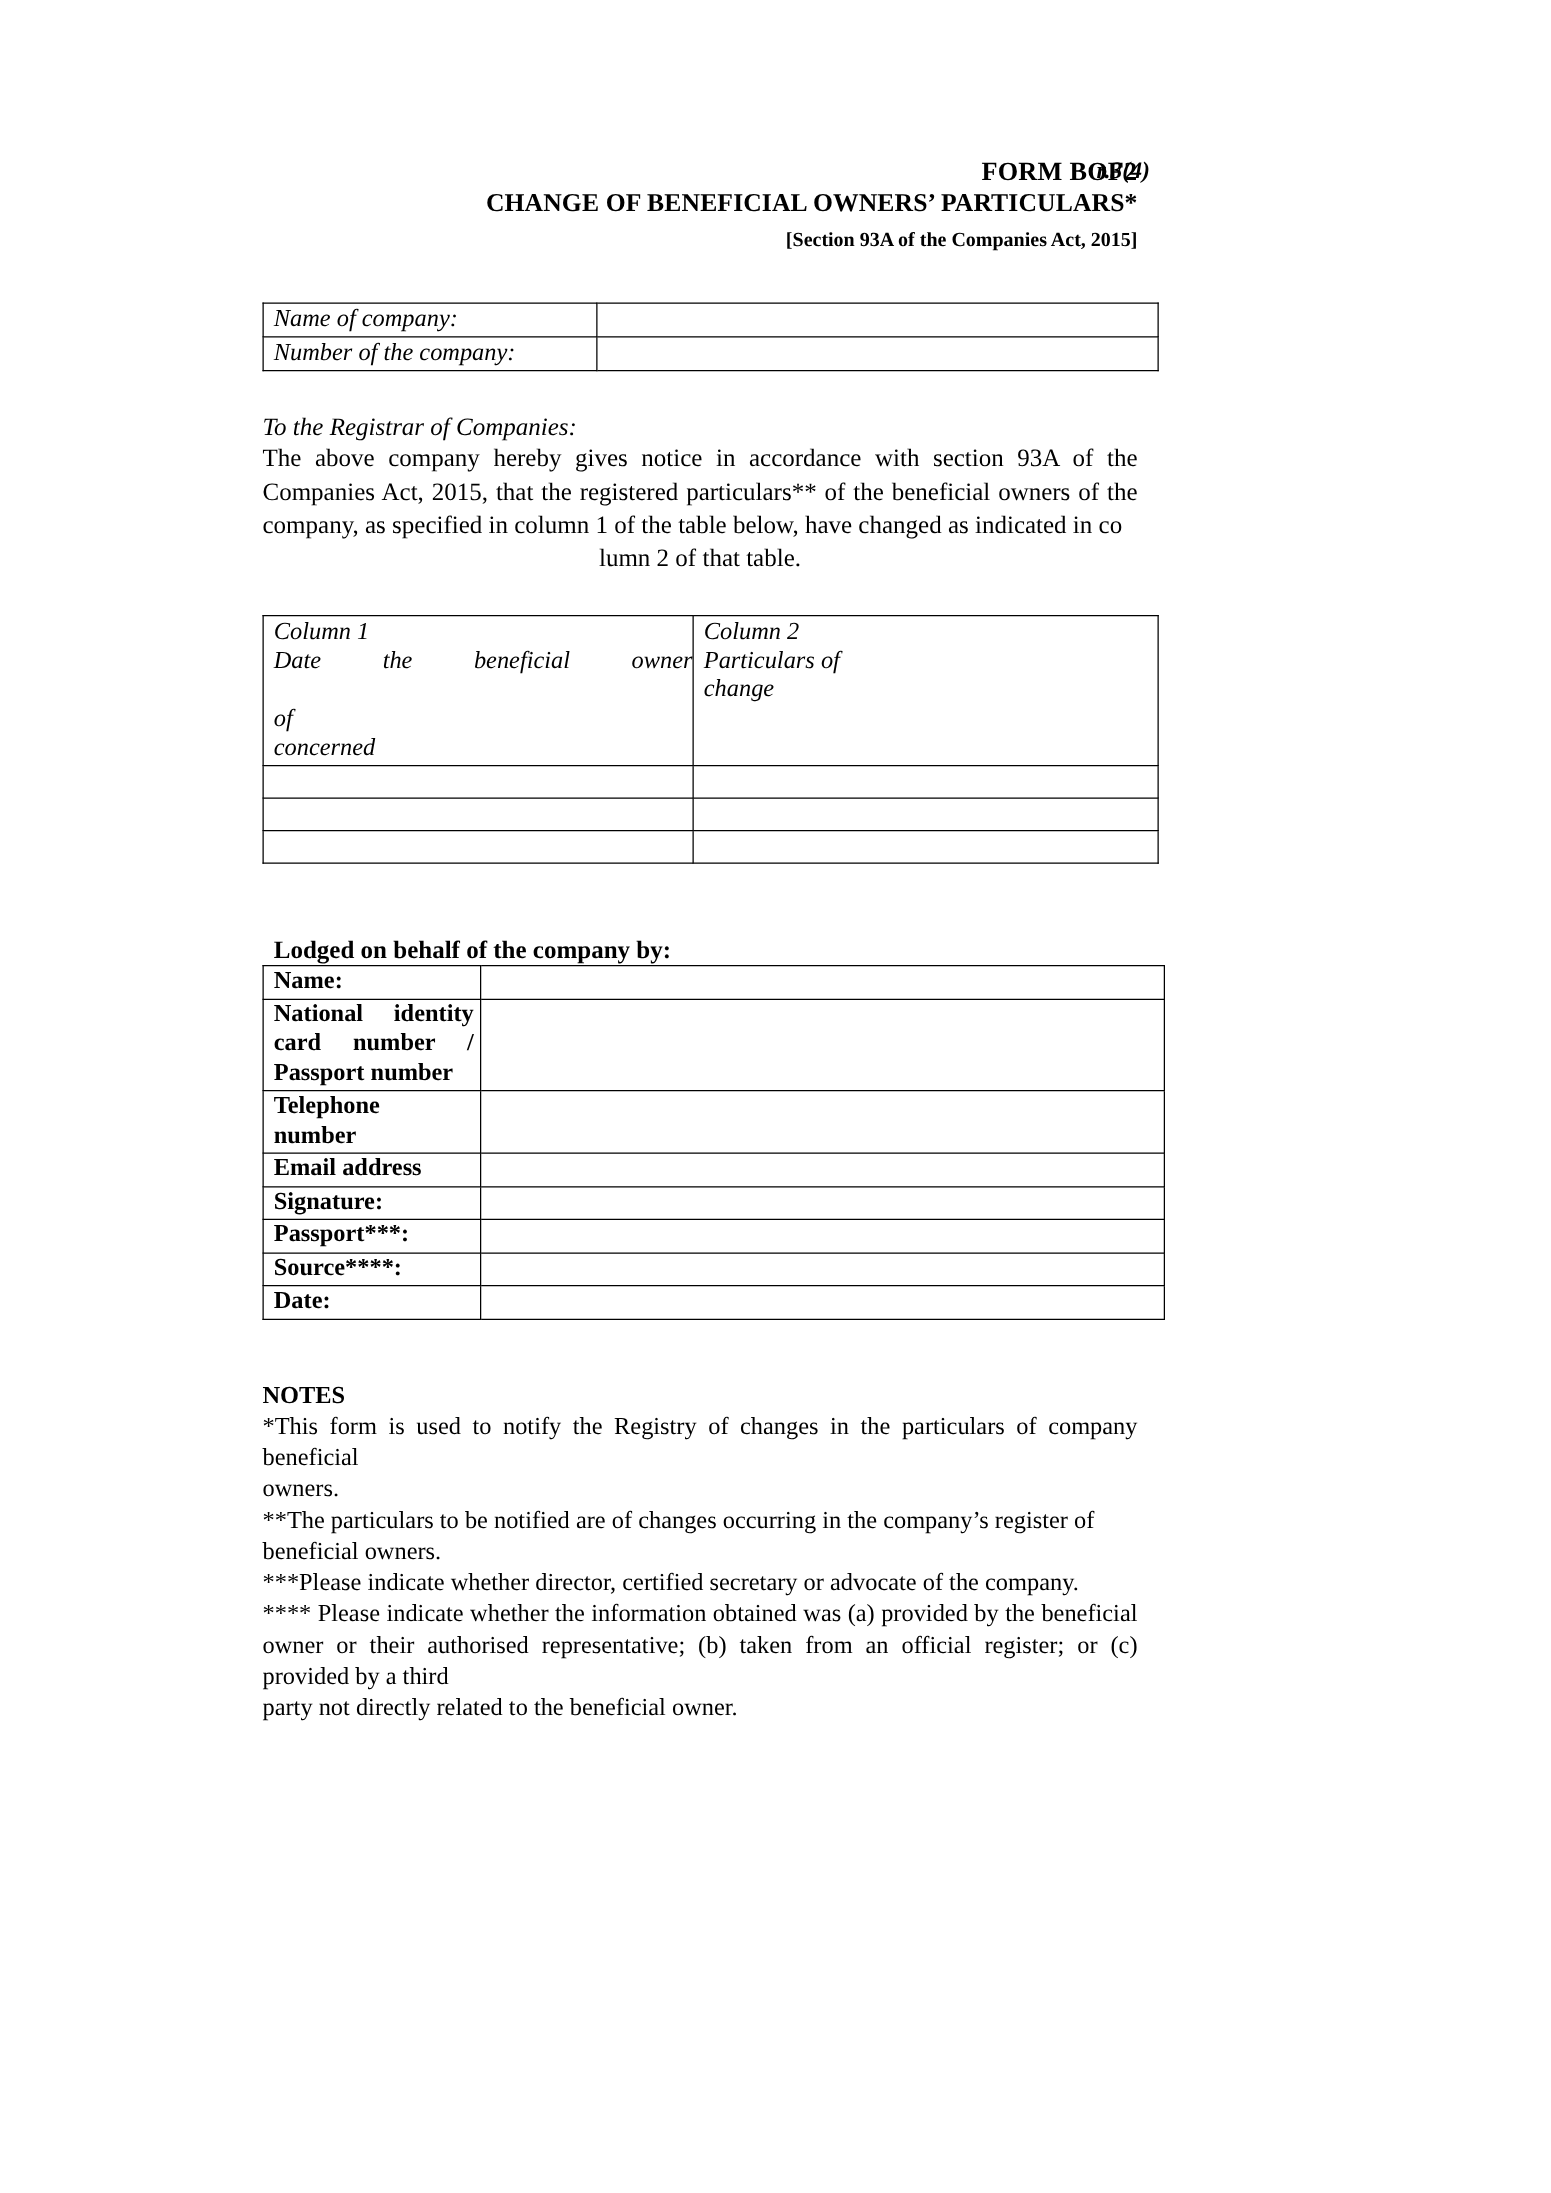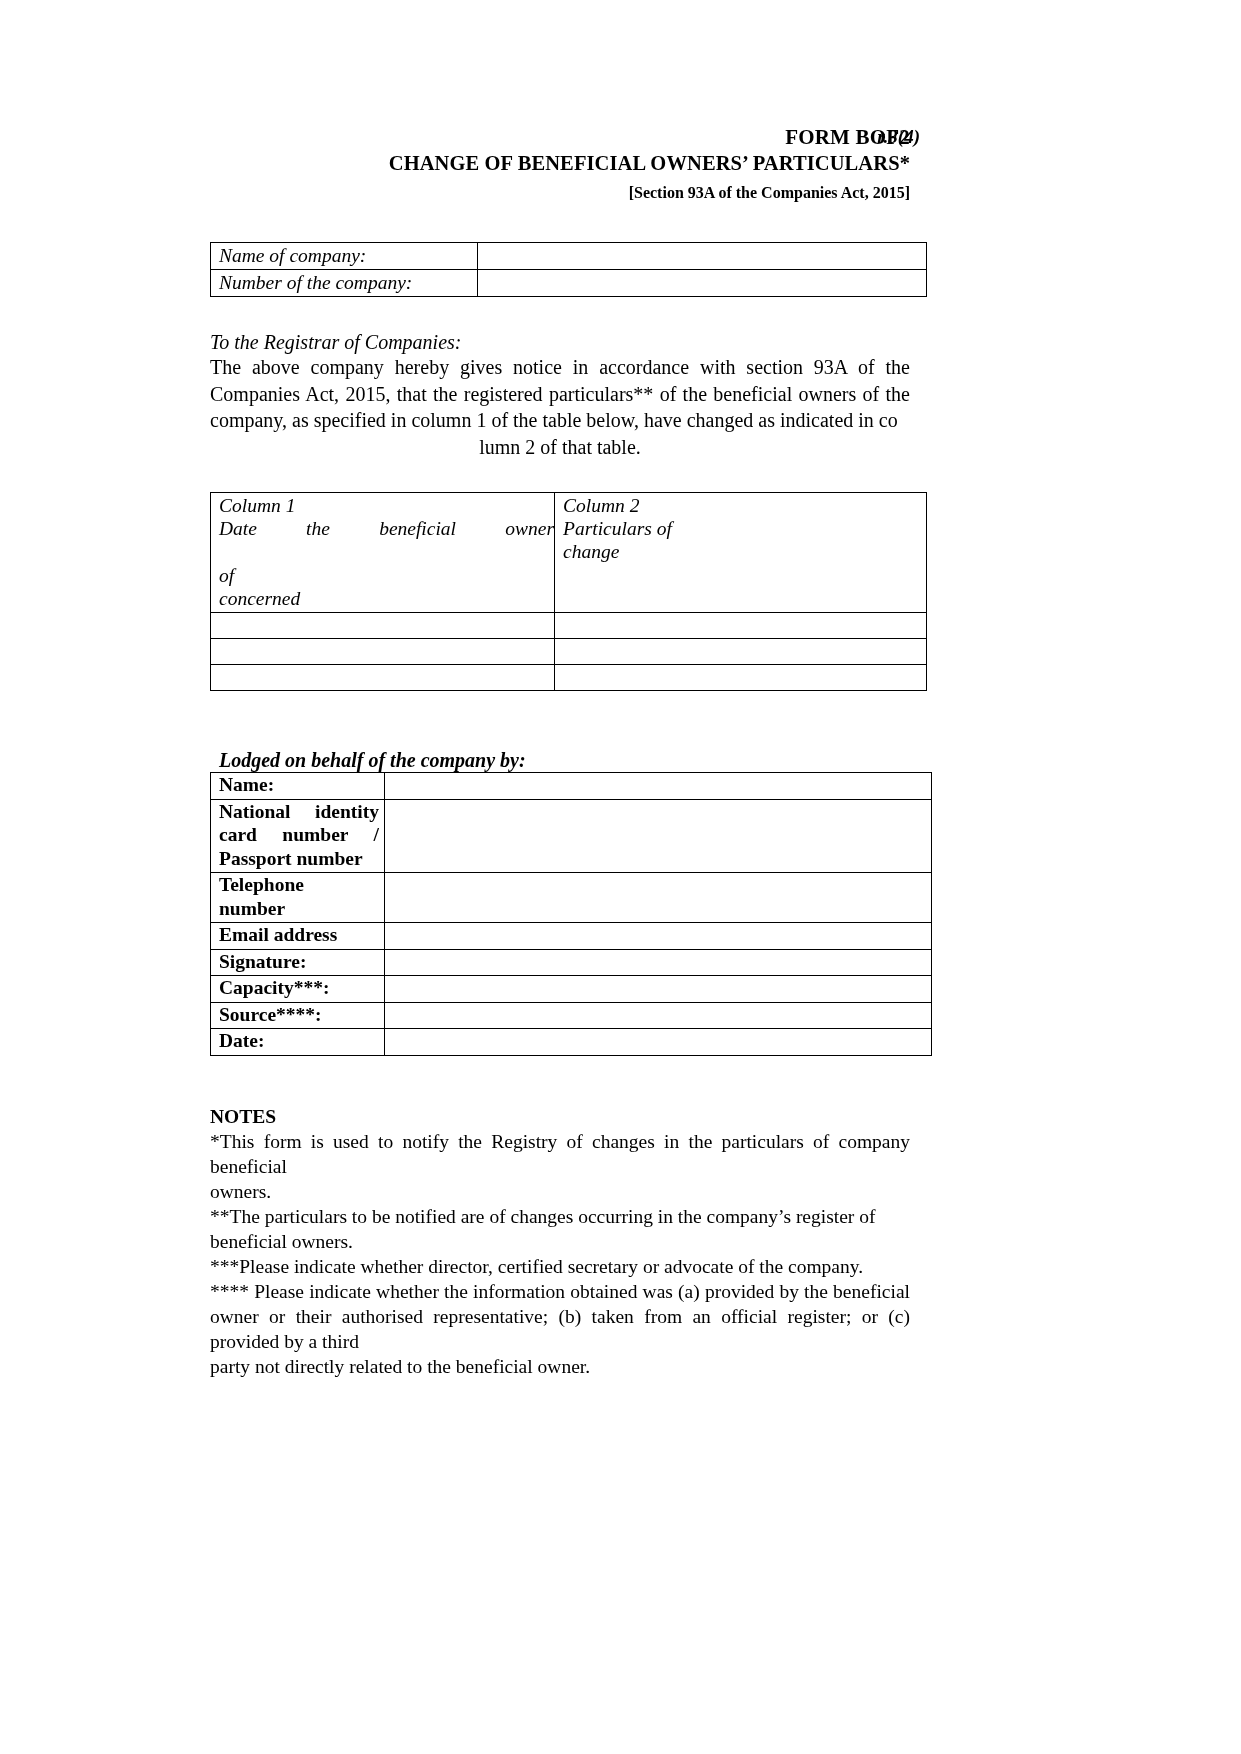--- a/index.html
+++ b/index.html
@@ -139,21 +139,20 @@
     height: 22px;
   }
 
   
   .lodged-heading {
     font-weight: bold;
     font-size: 20px;
     line-height: 24px;
     margin-top: 57px;
     margin-left: 9px;
-    font-style: italic;
   }
   .lodged-table {
     margin-top: 0;
     font-weight: bold;
   }
   .lodged-table td.label {
     width: 160px;
     padding: 0 5px 2px 8px;
     font-size: 19.5px;
     line-height: 23.5px;
@@ -287,21 +286,21 @@
           <td class="value"></td>
         </tr>
         <tr>
           <td class="label">
             <span class="plain">Signature:</span>
           </td>
           <td class="value"></td>
         </tr>
         <tr>
           <td class="label">
-            <span class="plain">Capacity***:</span>
+            <span class="plain">Passport***:</span>
           </td>
           <td class="value"></td>
         </tr>
         <tr>
           <td class="label">
             <span class="plain">Source****:</span>
           </td>
           <td class="value"></td>
         </tr>
         <tr>

